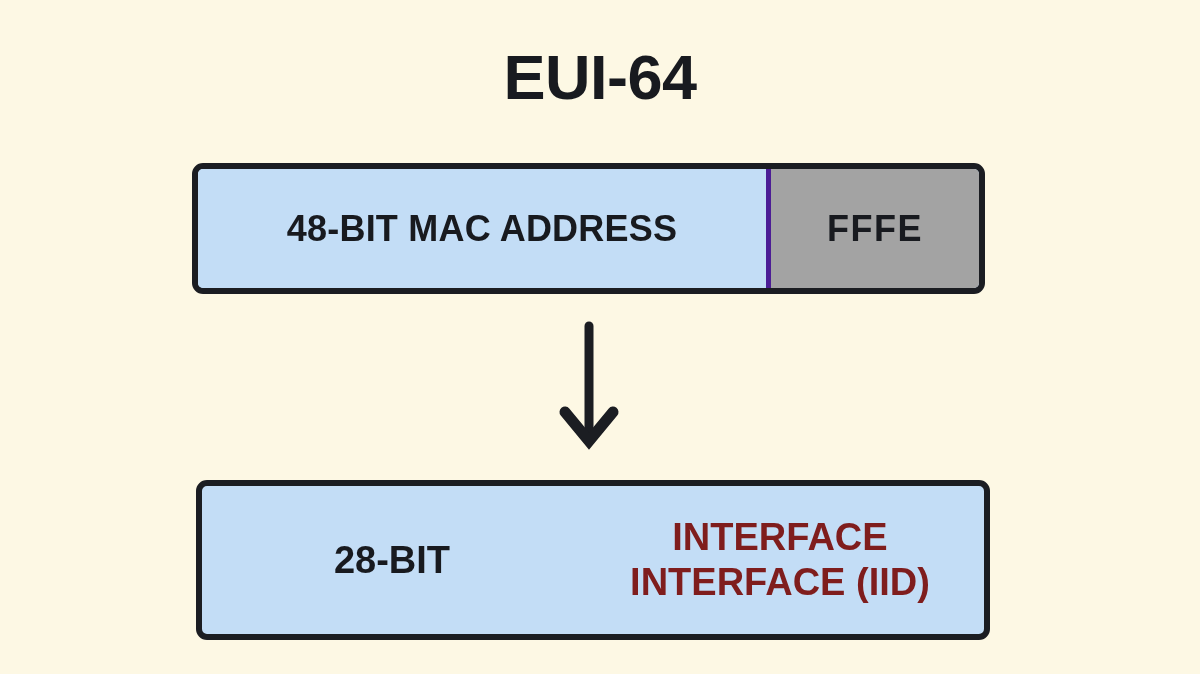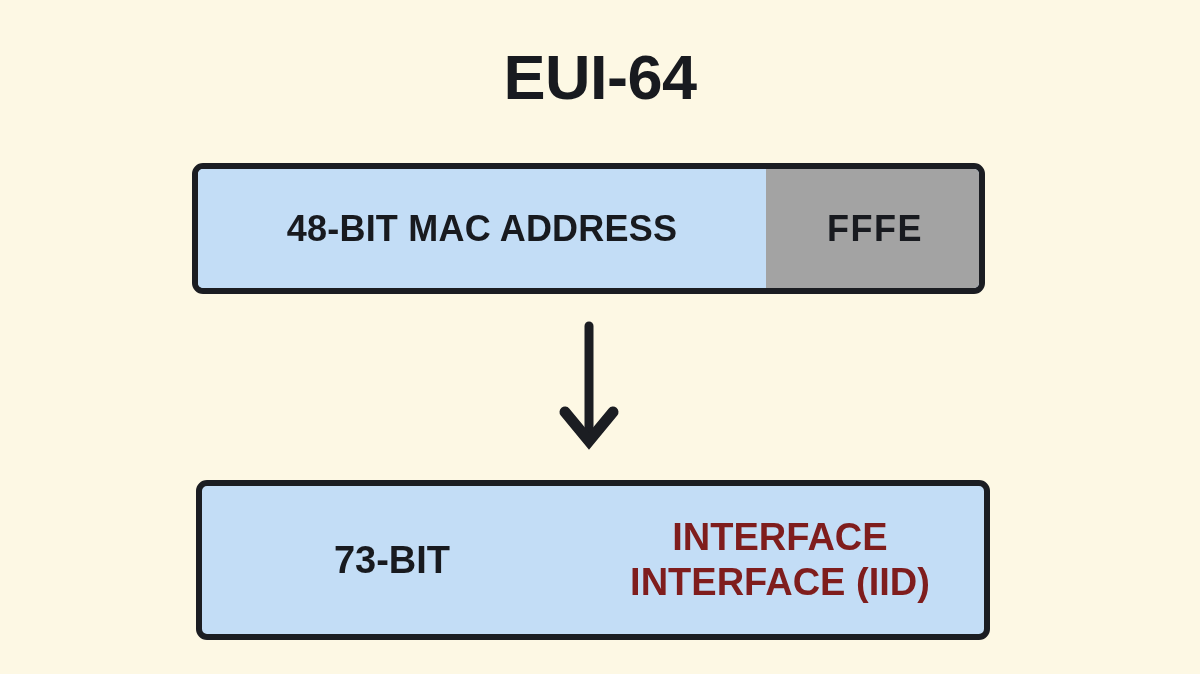--- a/index.html
+++ b/index.html
@@ -47,21 +47,21 @@
     display: flex;
     overflow: hidden;
     background: #C3DDF6;
   }
   #mac-segment {
     flex: 0 0 573px;
     background: #C3DDF6;
     display: flex;
     align-items: center;
     justify-content: center;
-    border-right: 5px solid #a3a3a3;
+    border-right: 5px solid #4c1d95;
     box-sizing: border-box;
   }
   #fffe-segment {
     flex: 1 1 auto;
     background: #a3a3a3;
     display: flex;
     align-items: center;
     justify-content: center;
   }
   .seg-label {
@@ -132,20 +132,20 @@
       <span class="seg-label" id="fffe-label">FFFE</span>
     </div>
   </div>
 
   <svg id="flow-arrow" viewBox="0 0 66 130">
     <line x1="33" y1="6" x2="33" y2="116" stroke="#1B1D22" stroke-width="9" stroke-linecap="round"></line>
     <polyline points="9,92 33,121 57,92" fill="none" stroke="#1B1D22" stroke-width="11" stroke-linecap="round" stroke-linejoin="miter"></polyline>
   </svg>
 
   <div id="bottom-bar">
-    <div id="bits-label">73-BIT</div>
+    <div id="bits-label">28-BIT</div>
     <div id="iid-label">
       <span class="iid-line">INTERFACE</span>
       <span class="iid-line">INTERFACE (IID)</span>
     </div>
   </div>
 
 </div>
 
 </body></html>

